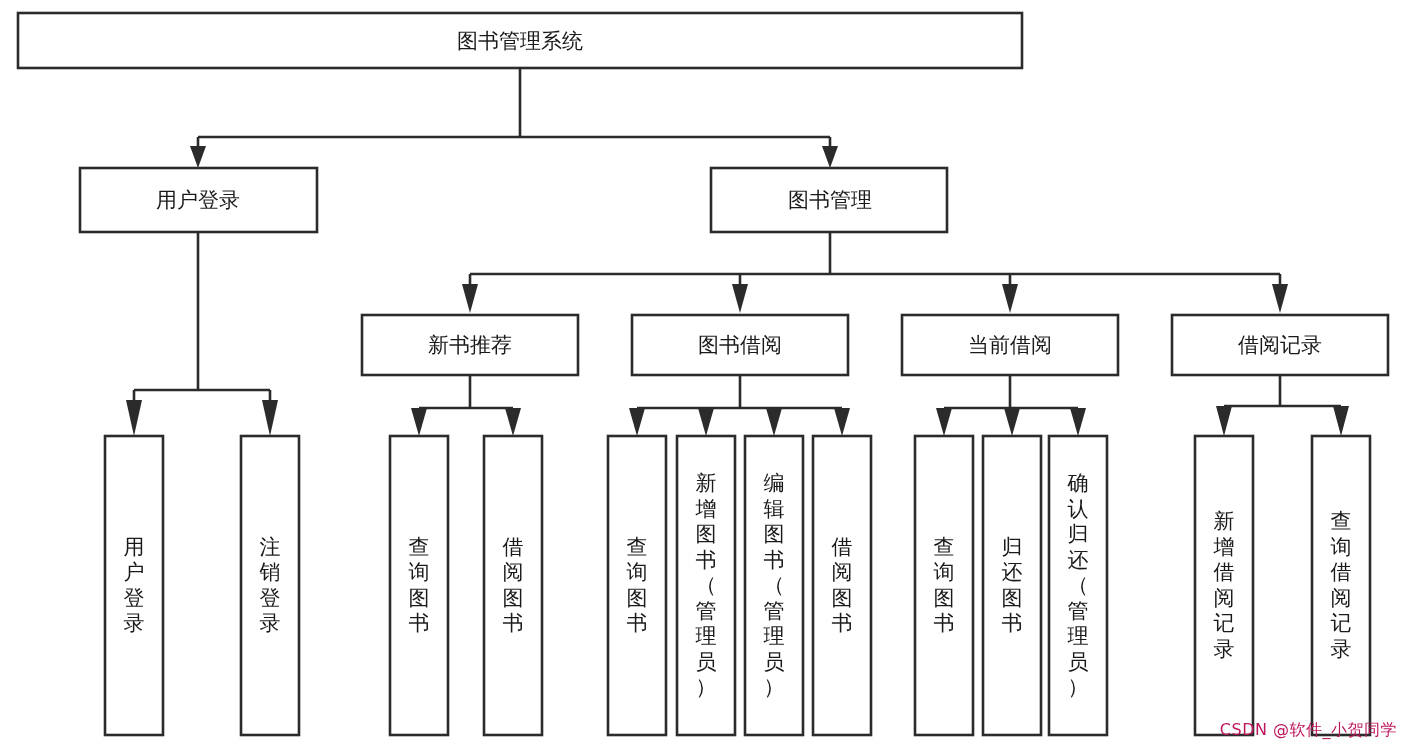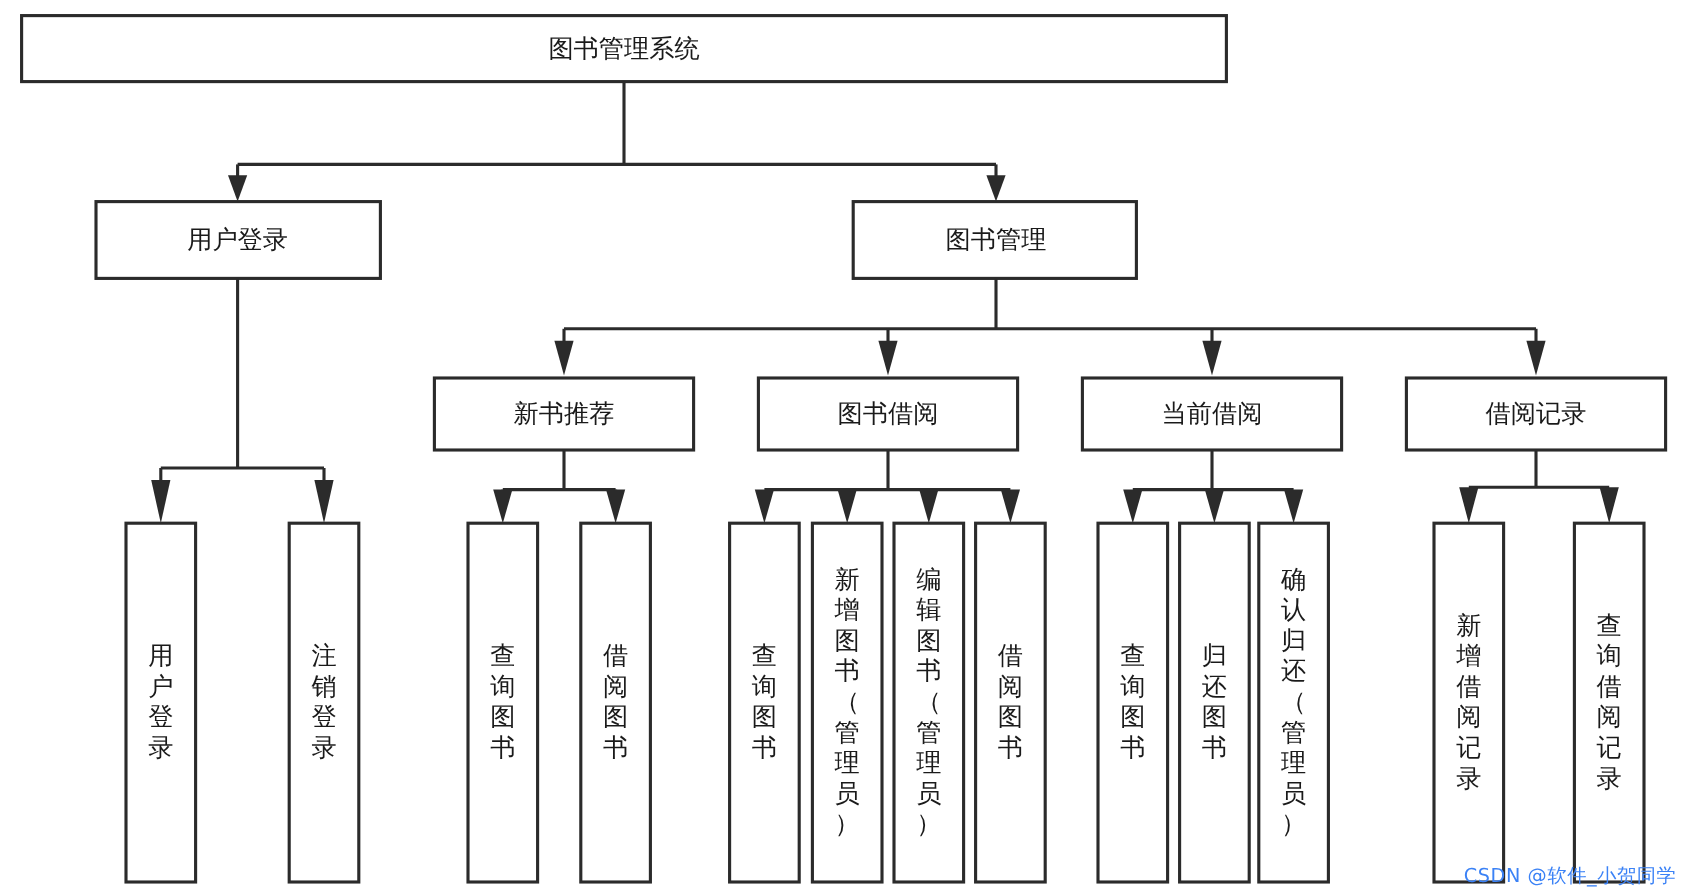--- a/index.html
+++ b/index.html
@@ -53,21 +53,21 @@
     font-size: 21px;
     fill: #1a1a1a;
     text-anchor: middle;
   }
   .watermark {
     position: absolute;
     right: 8px;
     bottom: 6px;
     font-family: "DejaVu Sans", "Liberation Sans", sans-serif;
     font-size: 16px;
-    color: #3b82f6;
+    color: #be185d;
     white-space: nowrap;
     letter-spacing: 0.5px;
   }
 </style>
 </head>
 <body>
 
 <div id="diagram-root">
 
   <svg class="diagram-canvas" viewBox="0 0 1405 747">

